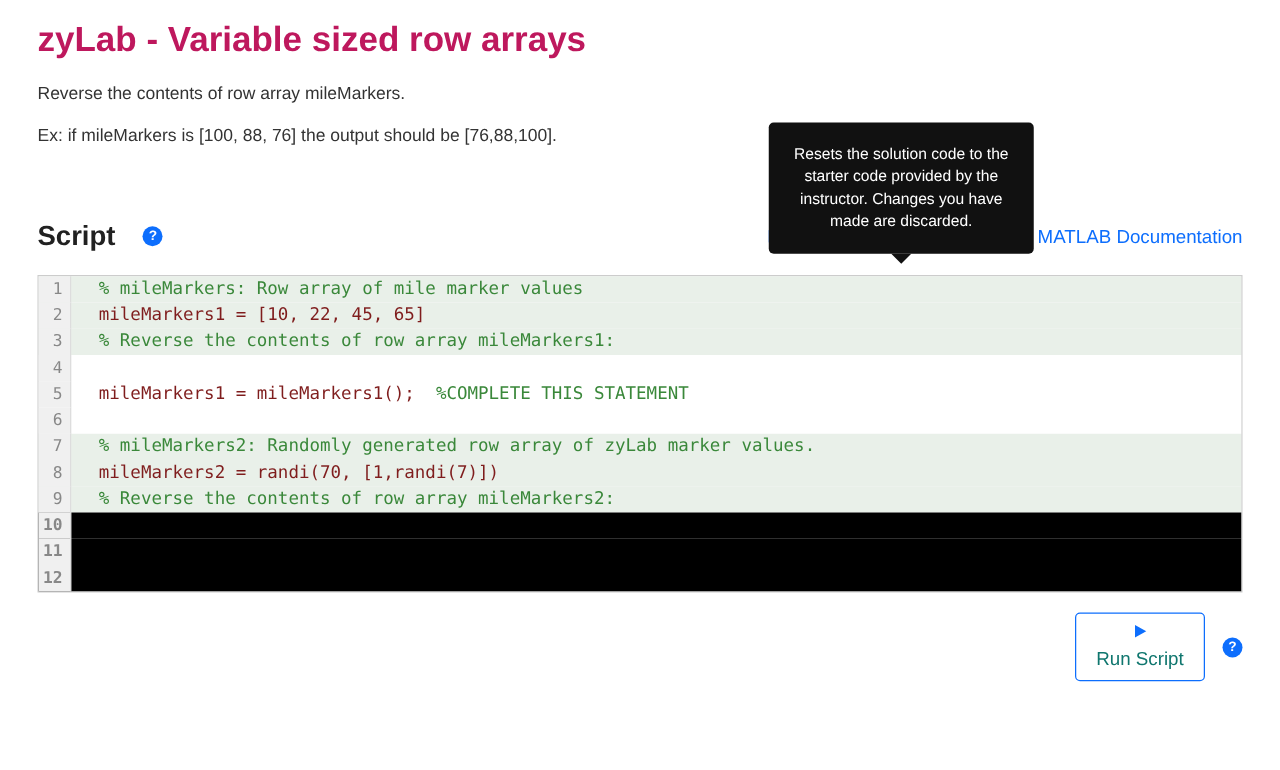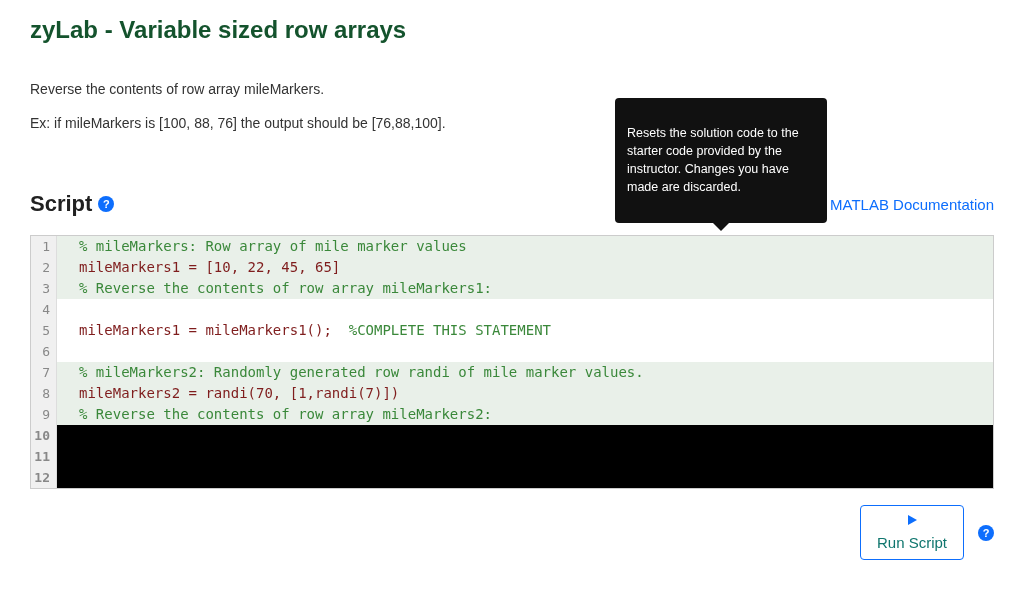--- a/index.html
+++ b/index.html
@@ -4,41 +4,41 @@
 <style>
   * { box-sizing: border-box; margin: 0; padding: 0; }
   body {
     font-family: -apple-system, BlinkMacSystemFont, "Segoe UI", Helvetica, Arial, sans-serif;
     color: #333;
     background: #fff;
     padding: 16px 30px 30px 30px;
     width: 1024px;
   }
   h1 {
-    font-size: 24px;
+    font-size: 28px;
     font-weight: 700;
-    color: #14532d;
-    margin-bottom: 36px;
+    color: #be185d;
+    margin-bottom: 17px;
   }
   .desc {
     font-size: 14px;
     color: #333;
     margin-bottom: 14px;
     line-height: 1.4;
   }
   .tooltip {
     position: absolute;
     top: 98px;
     left: 615px;
     width: 212px;
     background: #111;
     color: #fff;
     font-size: 12.5px;
-    text-align: left;
-    padding: 26px 12px;
+    text-align: center;
+    padding: 16px 12px;
     border-radius: 4px;
     line-height: 1.45;
   }
   .tooltip::after {
     content: "";
     position: absolute;
     bottom: -8px;
     left: 50%;
     transform: translateX(-50%);
     border: 8px solid transparent;
@@ -48,21 +48,21 @@
   .script-header {
     display: flex;
     align-items: center;
     justify-content: space-between;
     margin-top: 58px;
     margin-bottom: 18px;
   }
   .script-title {
     display: flex;
     align-items: center;
-    gap: 6px;
+    gap: 22px;
   }
   .script-title h2 {
     font-size: 22px;
     font-weight: 700;
     color: #212121;
   }
   .help-circle {
     width: 16px;
     height: 16px;
     border-radius: 50%;
@@ -203,21 +203,21 @@
     <div class="code-row row-plain">
       <div class="gutter">5</div>
       <div class="code-cell"><span class="tok-code">mileMarkers1 = mileMarkers1();  </span><span class="tok-comment">%COMPLETE THIS STATEMENT</span></div>
     </div>
     <div class="code-row row-plain">
       <div class="gutter">6</div>
       <div class="code-cell">&nbsp;</div>
     </div>
     <div class="code-row row-comment">
       <div class="gutter">7</div>
-      <div class="code-cell"><span class="tok-comment">% mileMarkers2: Randomly generated row randi of mile marker values.</span></div>
+      <div class="code-cell"><span class="tok-comment">% mileMarkers2: Randomly generated row array of zyLab marker values.</span></div>
     </div>
     <div class="code-row row-comment">
       <div class="gutter">8</div>
       <div class="code-cell"><span class="tok-code">mileMarkers2 = randi(70, [1,randi(7)])</span></div>
     </div>
     <div class="code-row row-comment">
       <div class="gutter">9</div>
       <div class="code-cell"><span class="tok-comment">% Reverse the contents of row array mileMarkers2:</span></div>
     </div>
     <div class="code-row row-empty">

